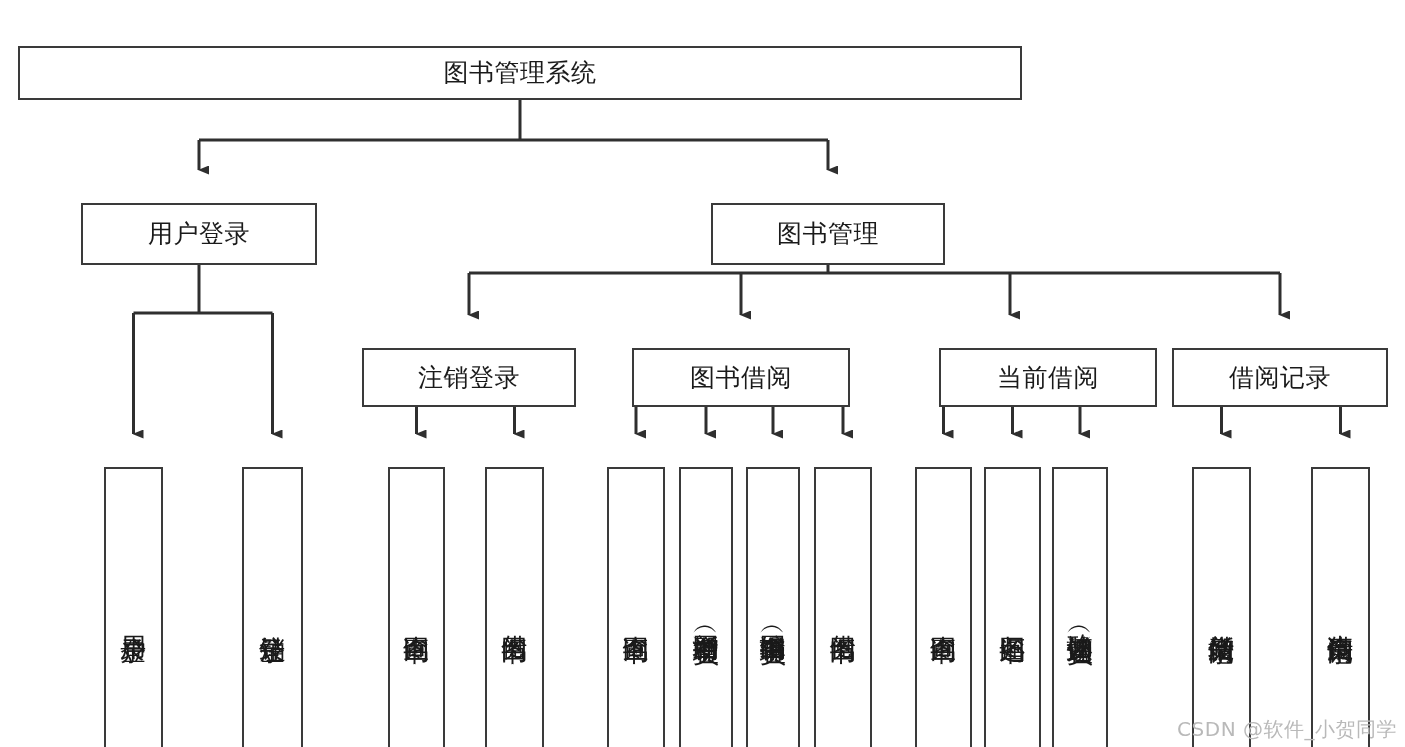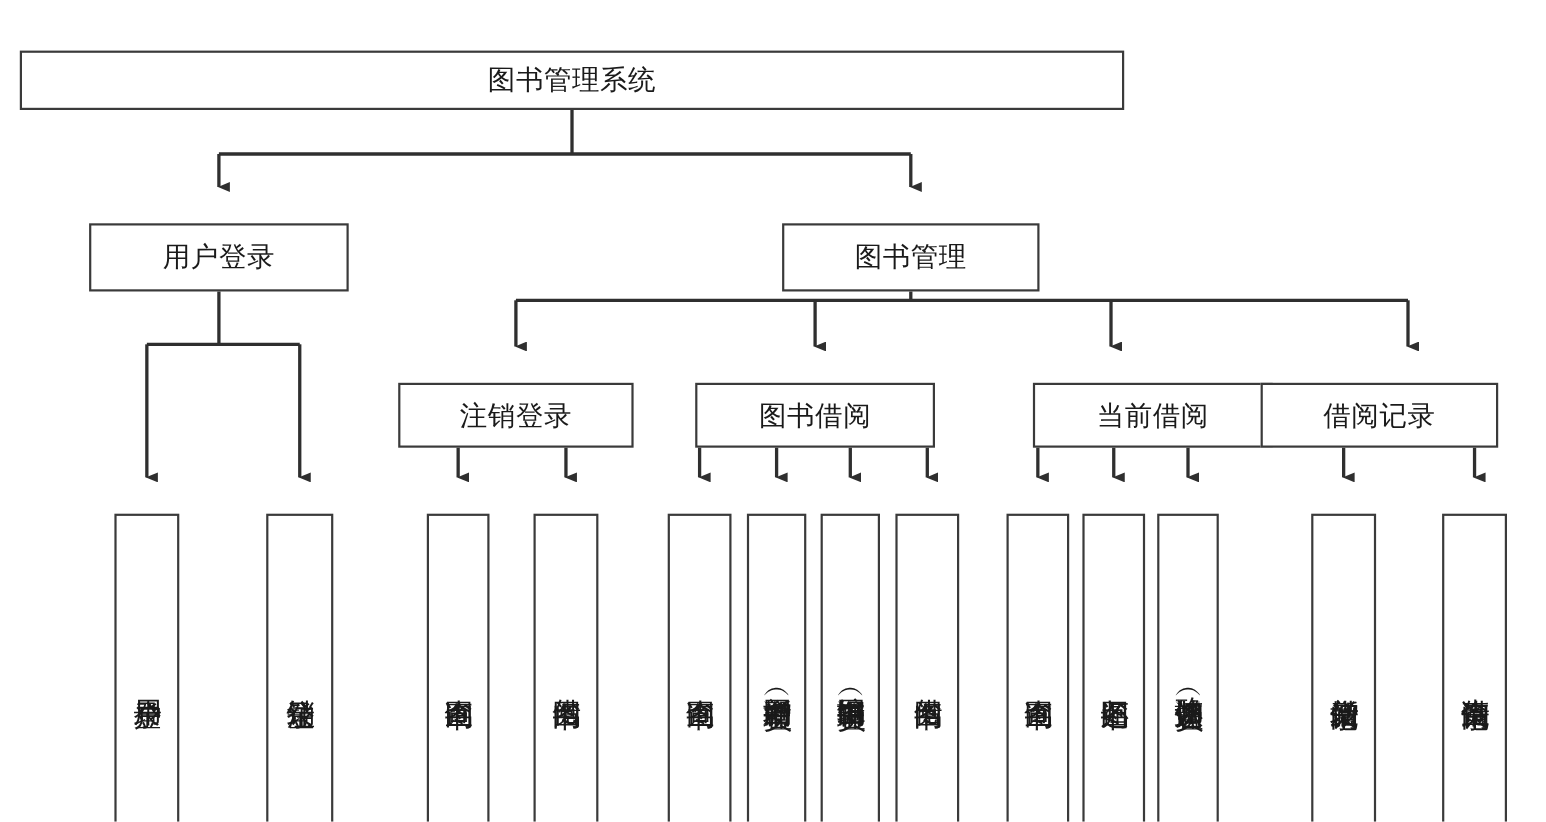--- a/index.html
+++ b/index.html
@@ -127,21 +127,21 @@
       </div>
       <div class="node horiz" style="left: 362px; top: 316px; width: 214px; height: 59px;">
         <span class="htext">注销登录</span>
       </div>
       <div class="node horiz" style="left: 632px; top: 316px; width: 218px; height: 59px; justify-content: center;">
         <span class="htext">图书借阅</span>
       </div>
       <div class="node horiz" style="left: 939px; top: 316px; width: 218px; height: 59px;">
         <span class="htext">当前借阅</span>
       </div>
-      <div class="node horiz" style="left: 1146px; top: 316px; width: 216px; height: 59px;">
+      <div class="node horiz" style="left: 1172px; top: 316px; width: 216px; height: 59px;">
         <span class="htext">借阅记录</span>
       </div>
       <div class="node vert" style="left: 104px; top: 435px; width: 59px; height: 300px;">
         <span class="vtext">用户登录</span>
       </div>
       <div class="node vert" style="left: 242px; top: 435px; width: 61px; height: 300px;">
         <span class="vtext">注销登录</span>
       </div>
       <div class="node vert" style="left: 388px; top: 435px; width: 57px; height: 300px;">
         <span class="vtext">查询图书</span>
@@ -171,14 +171,15 @@
         <span class="vtext">确认归还（管理员）</span>
       </div>
       <div class="node vert" style="left: 1192px; top: 435px; width: 59px; height: 300px;">
         <span class="vtext">新增借阅记录</span>
       </div>
       <div class="node vert" style="left: 1311px; top: 435px; width: 59px; height: 300px;">
         <span class="vtext">查询借阅记录</span>
       </div>
     </div>
 
+  <div class="watermark">CSDN @软件_小贺同学</div>
 
 </div>
 
 </body></html>

